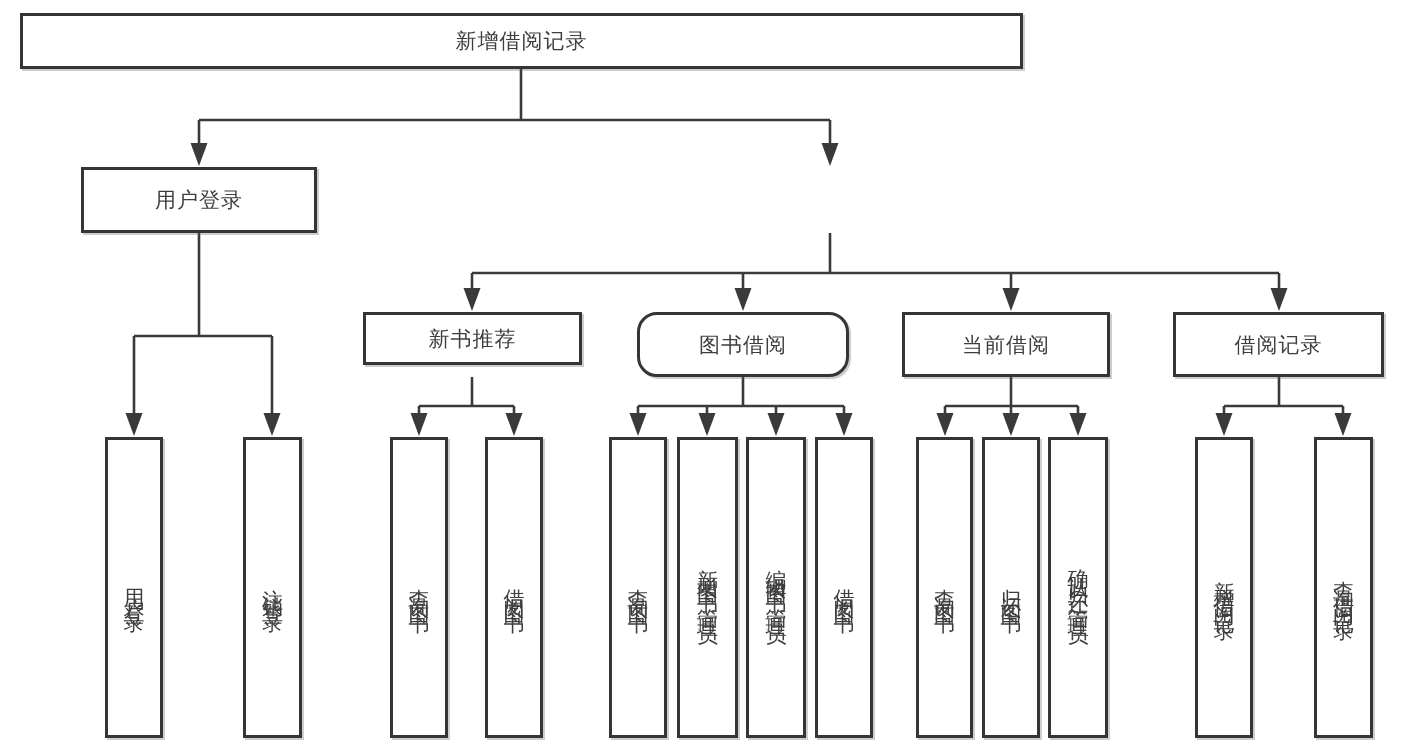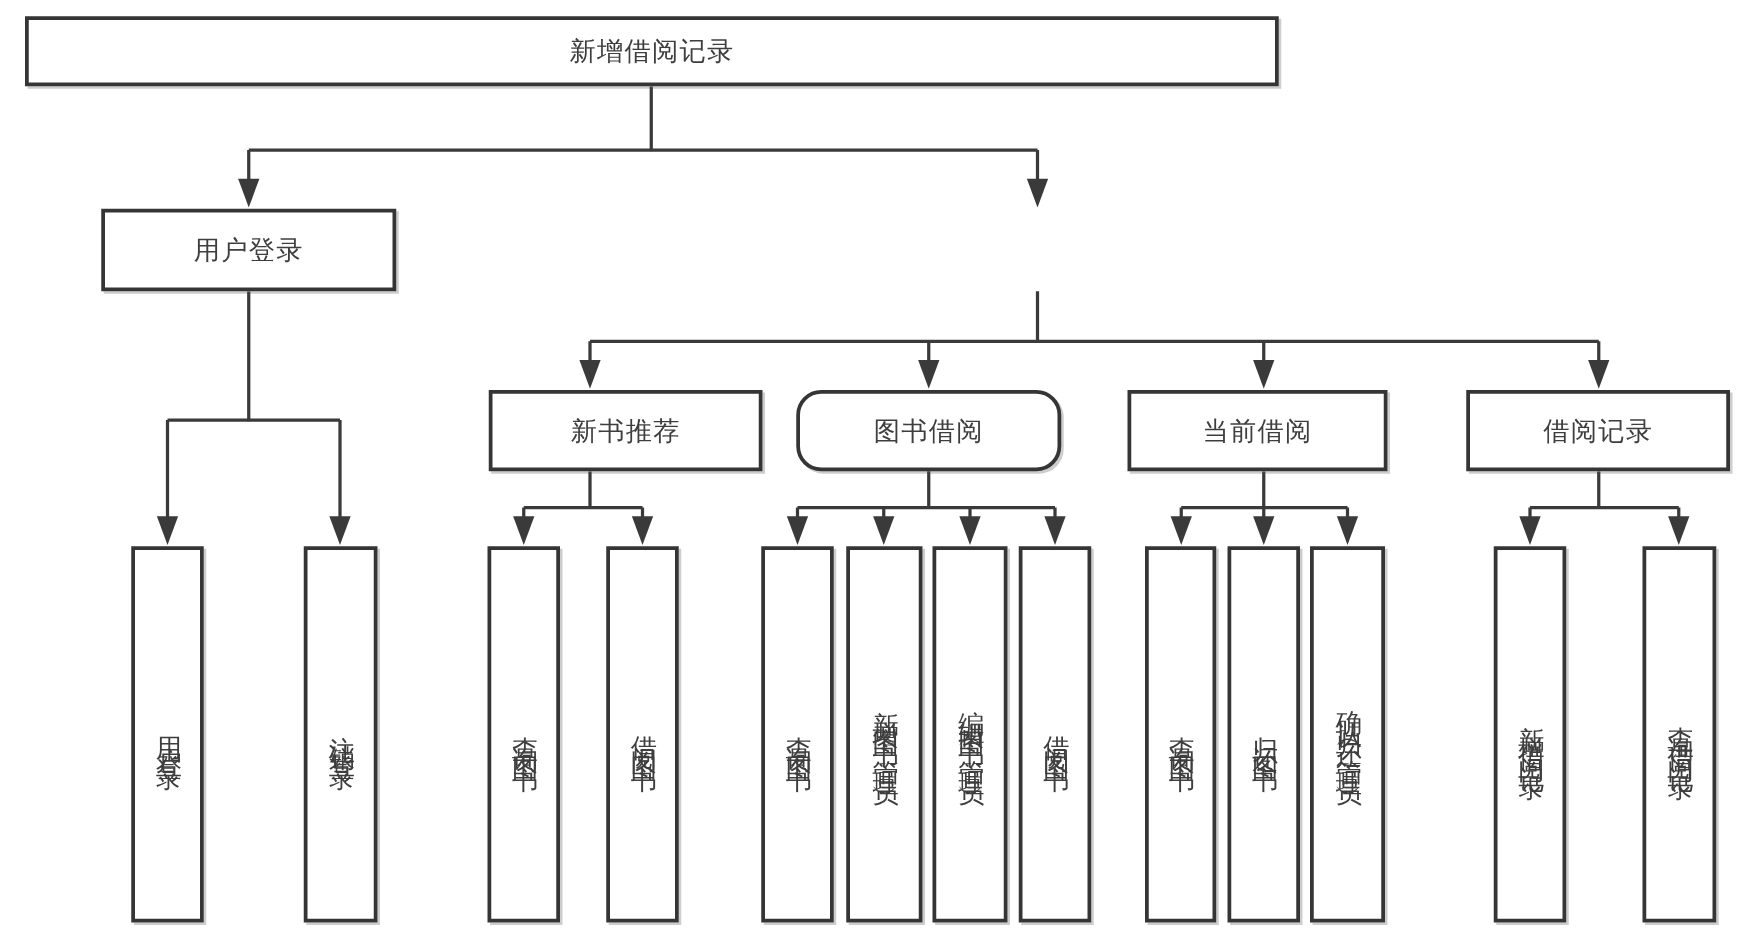--- a/index.html
+++ b/index.html
@@ -45,21 +45,21 @@
     writing-mode: vertical-rl;
     text-orientation: mixed;
     font-size: 21px;
     letter-spacing: 8px;
     white-space: nowrap;
   }
   
   .n-root { left: 20px;  top: 13px;  width: 1003px; height: 56px; }
   .n-l2a  { left: 81px;  top: 167px; width: 236px;  height: 66px; }
   .n-l2b  { left: 712px; top: 167px; width: 236px;  height: 66px; }
-  .n-l3a  { left: 363px; top: 312px; width: 219px;  height: 65px; margin-left: 28px; }
+  .n-l3a  { left: 363px; top: 312px; width: 219px;  height: 53px; }
   .n-l3b  { left: 637px; top: 312px; width: 212px;  height: 65px; border-radius: 20px; }
   .n-l3c  { left: 902px; top: 312px; width: 208px;  height: 65px; }
   .n-l3d  { left: 1173px;top: 312px; width: 211px;  height: 65px; }
   .leaf   { top: 437px; height: 301px; }
   .n-a1 { left: 105px;  width: 58px; }
   .n-a2 { left: 243px;  width: 59px; }
   .n-b1 { left: 390px;  width: 58px; }
   .n-b2 { left: 485px;  width: 58px; }
   .n-c1 { left: 609px;  width: 58px; }
   .n-c2 { left: 677px;  width: 61px; }

